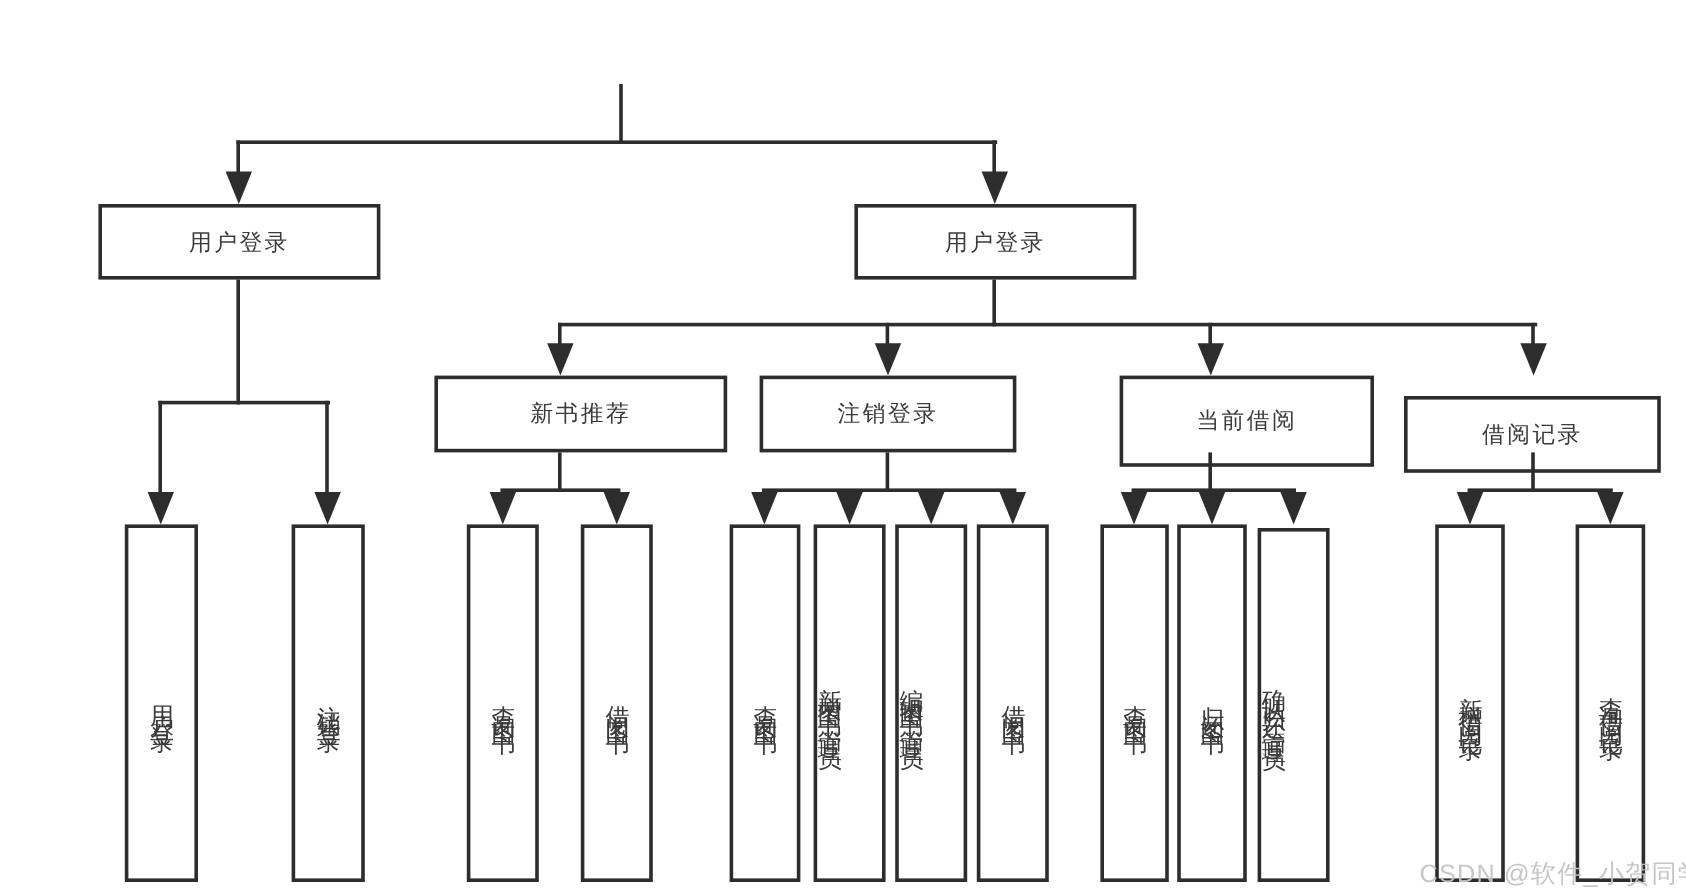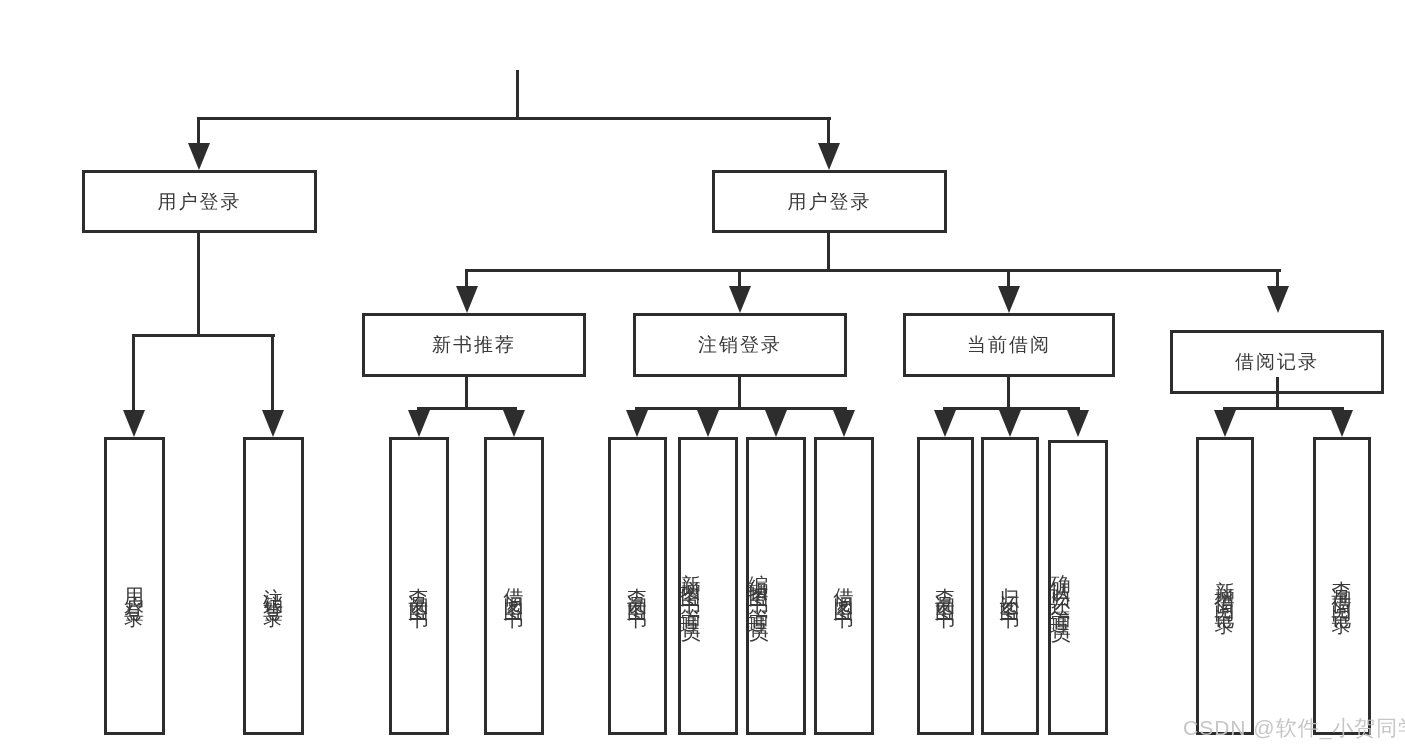--- a/index.html
+++ b/index.html
@@ -72,27 +72,27 @@
   <div class="hl" style="left:465px;top:269px;width:816px"></div>
   <div class="vl" style="left:465px;top:269px;height:20px"></div>
   <div class="arr" style="left:456px;top:286px"></div>
   <div class="vl" style="left:738px;top:269px;height:20px"></div>
   <div class="arr" style="left:729px;top:286px"></div>
   <div class="vl" style="left:1007px;top:269px;height:20px"></div>
   <div class="arr" style="left:998px;top:286px"></div>
   <div class="vl" style="left:1276px;top:269px;height:20px"></div>
   <div class="arr" style="left:1267px;top:286px"></div>
 
-  <div class="box hbox" style="left:362px;top:313px;width:224px;height:64px">
+  <div class="box hbox" style="left:362px;top:313px;width:244px;height:64px">
     <span>新书推荐</span>
   </div>
   <div class="box hbox" style="left:633px;top:313px;width:214px;height:64px">
     <span>注销登录</span>
   </div>
-  <div class="box hbox" style="left:903px;top:313px;width:212px;height:64px">
+  <div class="box hbox" style="left:933px;top:313px;width:212px;height:76px">
     <span>当前借阅</span>
   </div>
   <div class="box hbox" style="left:1170px;top:330px;width:214px;height:64px">
     <span>借阅记录</span>
   </div>
 
   <div class="vl" style="left:465px;top:377px;height:32px"></div>
   <div class="hl" style="left:417px;top:407px;width:100px"></div>
   <div class="arr" style="left:408px;top:410px"></div>
   <div class="arr" style="left:503px;top:410px"></div>

